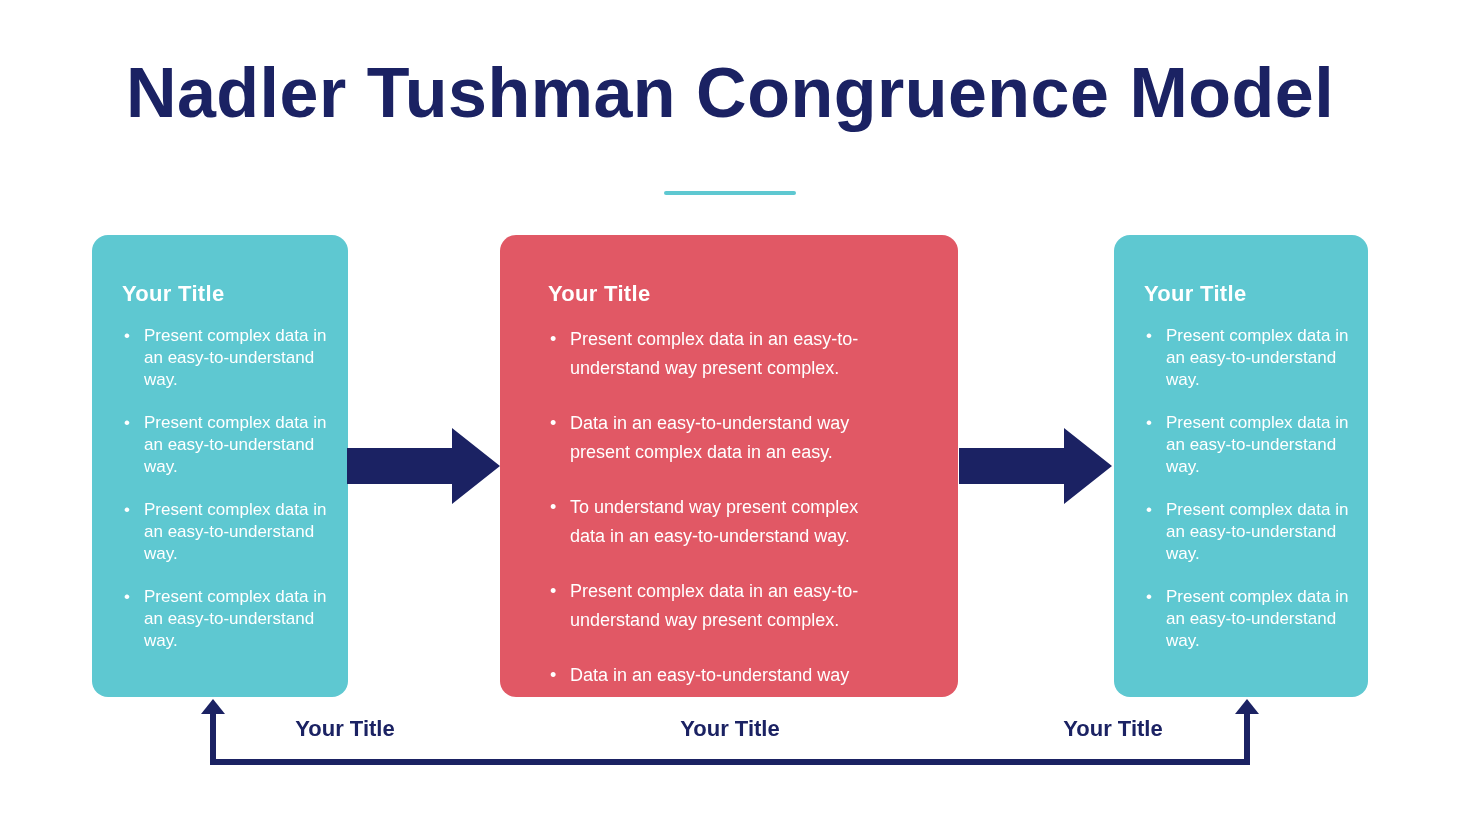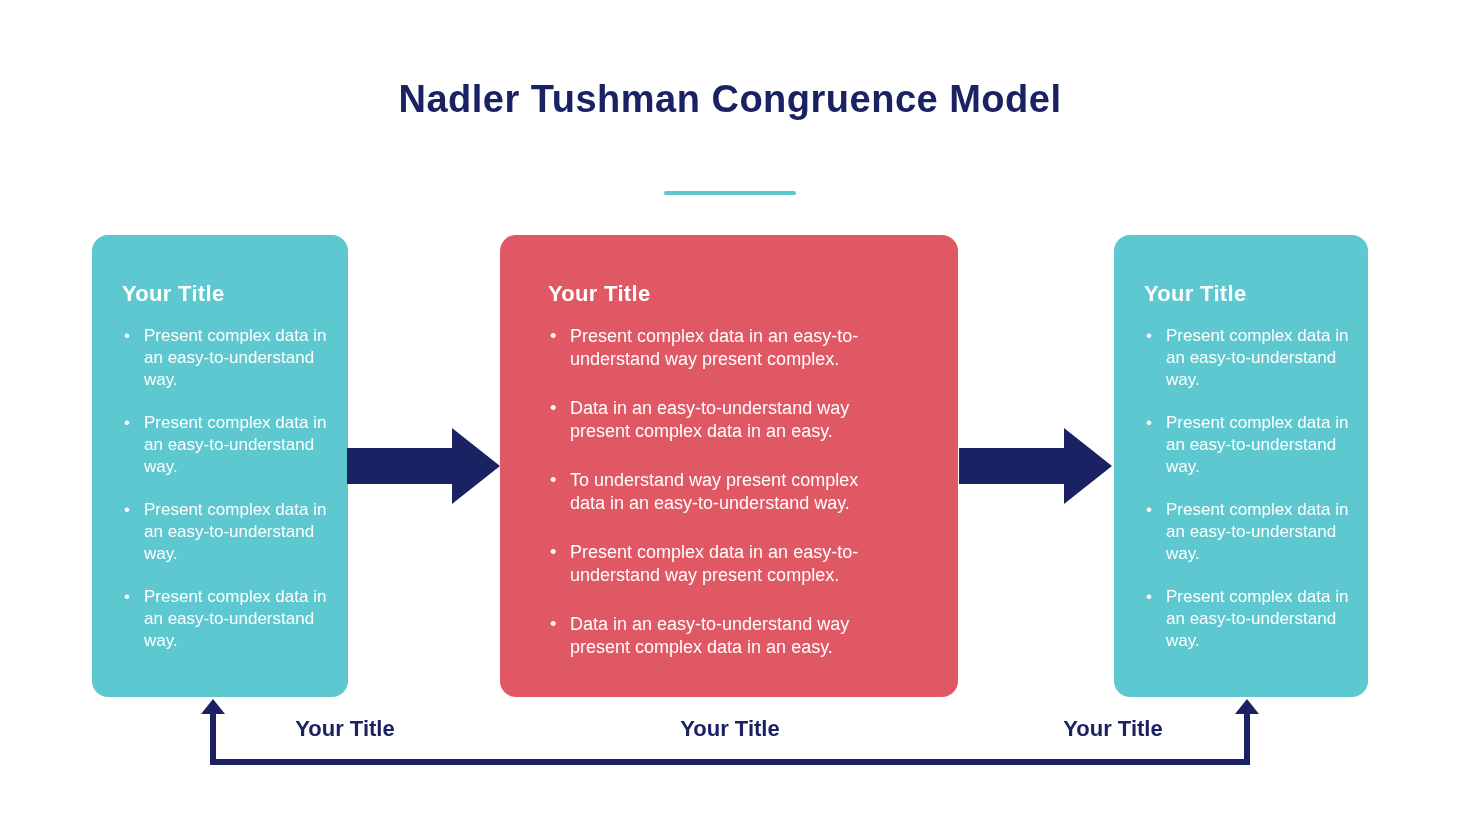--- a/index.html
+++ b/index.html
@@ -10,25 +10,25 @@
   }
   .canvas {
     position: relative;
     width: 1460px;
     height: 821px;
     background: #ffffff;
     overflow: hidden;
   }
   .slide-title {
     position: absolute;
-    top: 78px;
+    top: 53px;
     left: 0;
     width: 100%;
     text-align: center;
-    font-size: 38px;
+    font-size: 70px;
     font-weight: 700;
     color: #1B2263;
     letter-spacing: 0.5px;
     margin: 0;
   }
   .slide-subtitle {
     position: absolute;
     top: 147px;
     left: 0;
     width: 100%;
@@ -83,21 +83,21 @@
     top: 0;
   }
   .card-left .bullet-list li,
   .card-right .bullet-list li {
     font-size: 17px;
     line-height: 22px;
     margin-bottom: 21px;
   }
   .card-center .bullet-list li {
     font-size: 18px;
-    line-height: 23px;
+    line-height: 29px;
     margin-bottom: 26px;
   }
   .flow-arrow {
     position: absolute;
     top: 426px;
     width: 153px;
     height: 80px;
   }
   .flow-arrow-1 { left: 347px; }
   .flow-arrow-2 { left: 959px; }

